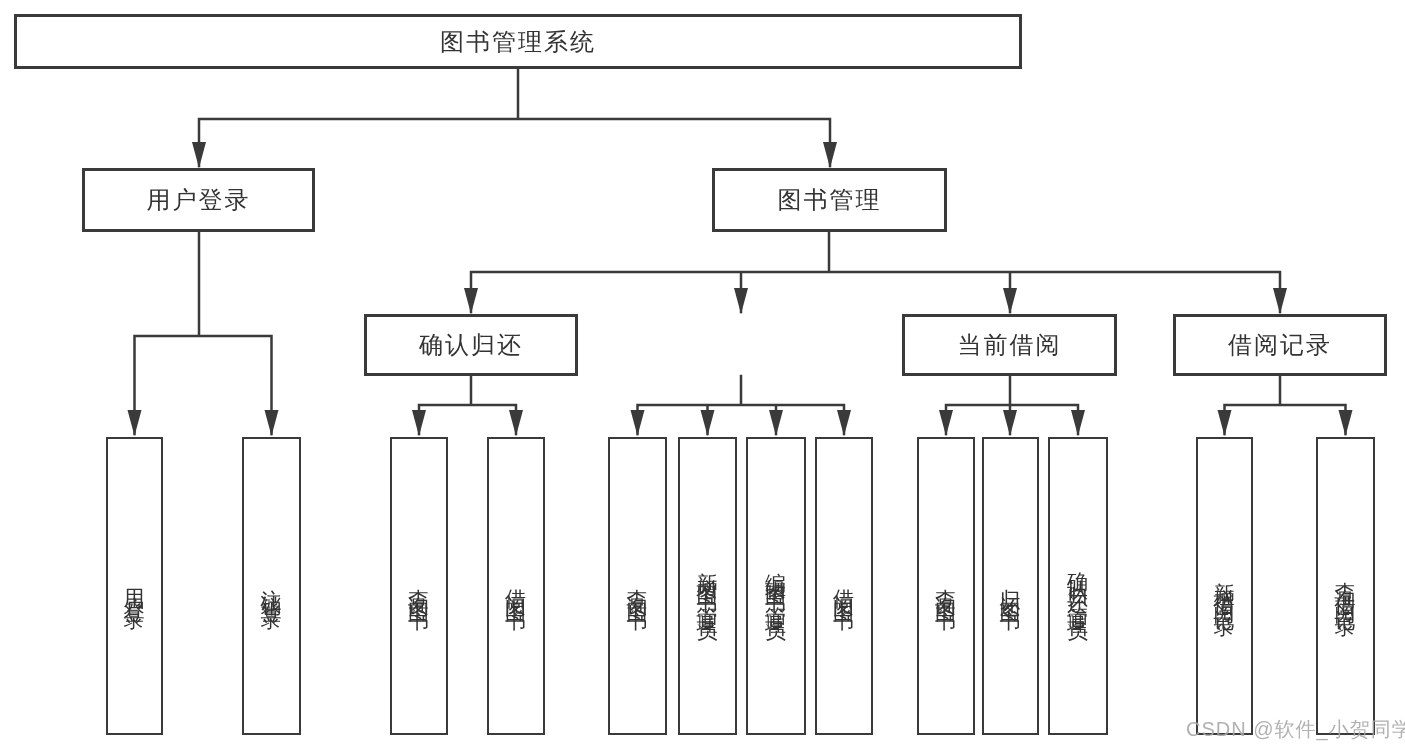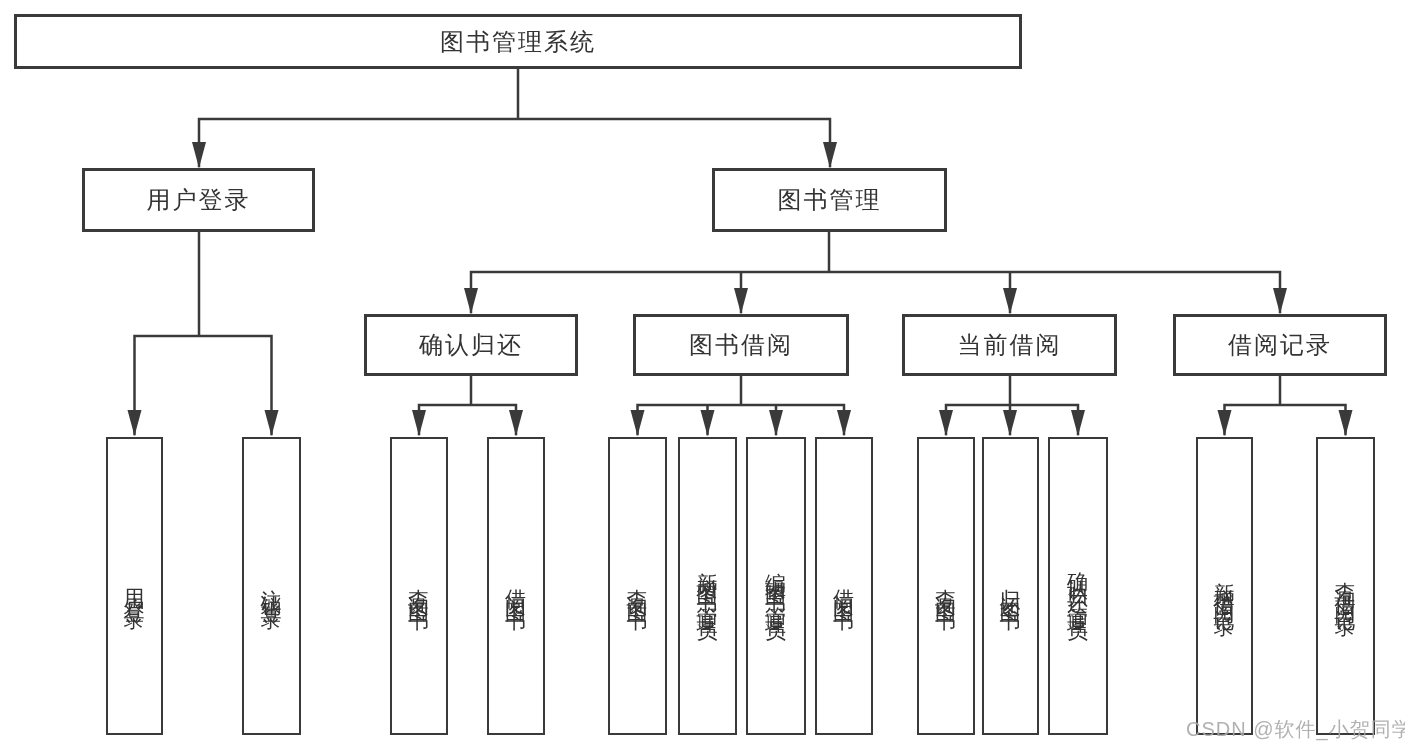--- a/index.html
+++ b/index.html
@@ -110,21 +110,20 @@
       <polygon points="1338.5,410 1352.5,410 1345.5,436"></polygon>
     </g>
   </svg>
 
   <div class="node h" style="left:14px;top:14px;width:1008px;height:55px">图书管理系统</div>
 
   <div class="node h" style="left:82px;top:168px;width:233px;height:64px">用户登录</div>
   <div class="node h" style="left:712px;top:168px;width:235px;height:64px">图书管理</div>
 
   <div class="node h" style="left:364px;top:314px;width:214px;height:62px">确认归还</div>
-  <div class="node h" style="left:633px;top:314px;width:216px;height:62px">图书借阅</div>
   <div class="node h" style="left:1173px;top:314px;width:214px;height:62px">借阅记录</div>
   <div class="node h" style="left:902px;top:314px;width:215px;height:62px">当前借阅</div>
 
   <div class="node v" style="left:106px;top:437px;width:57px;height:298px">
     <span class="vtext">用户登录</span>
   </div>
   <div class="node v" style="left:242px;top:437px;width:59px;height:298px">
     <span class="vtext">注销登录</span>
   </div>
 

